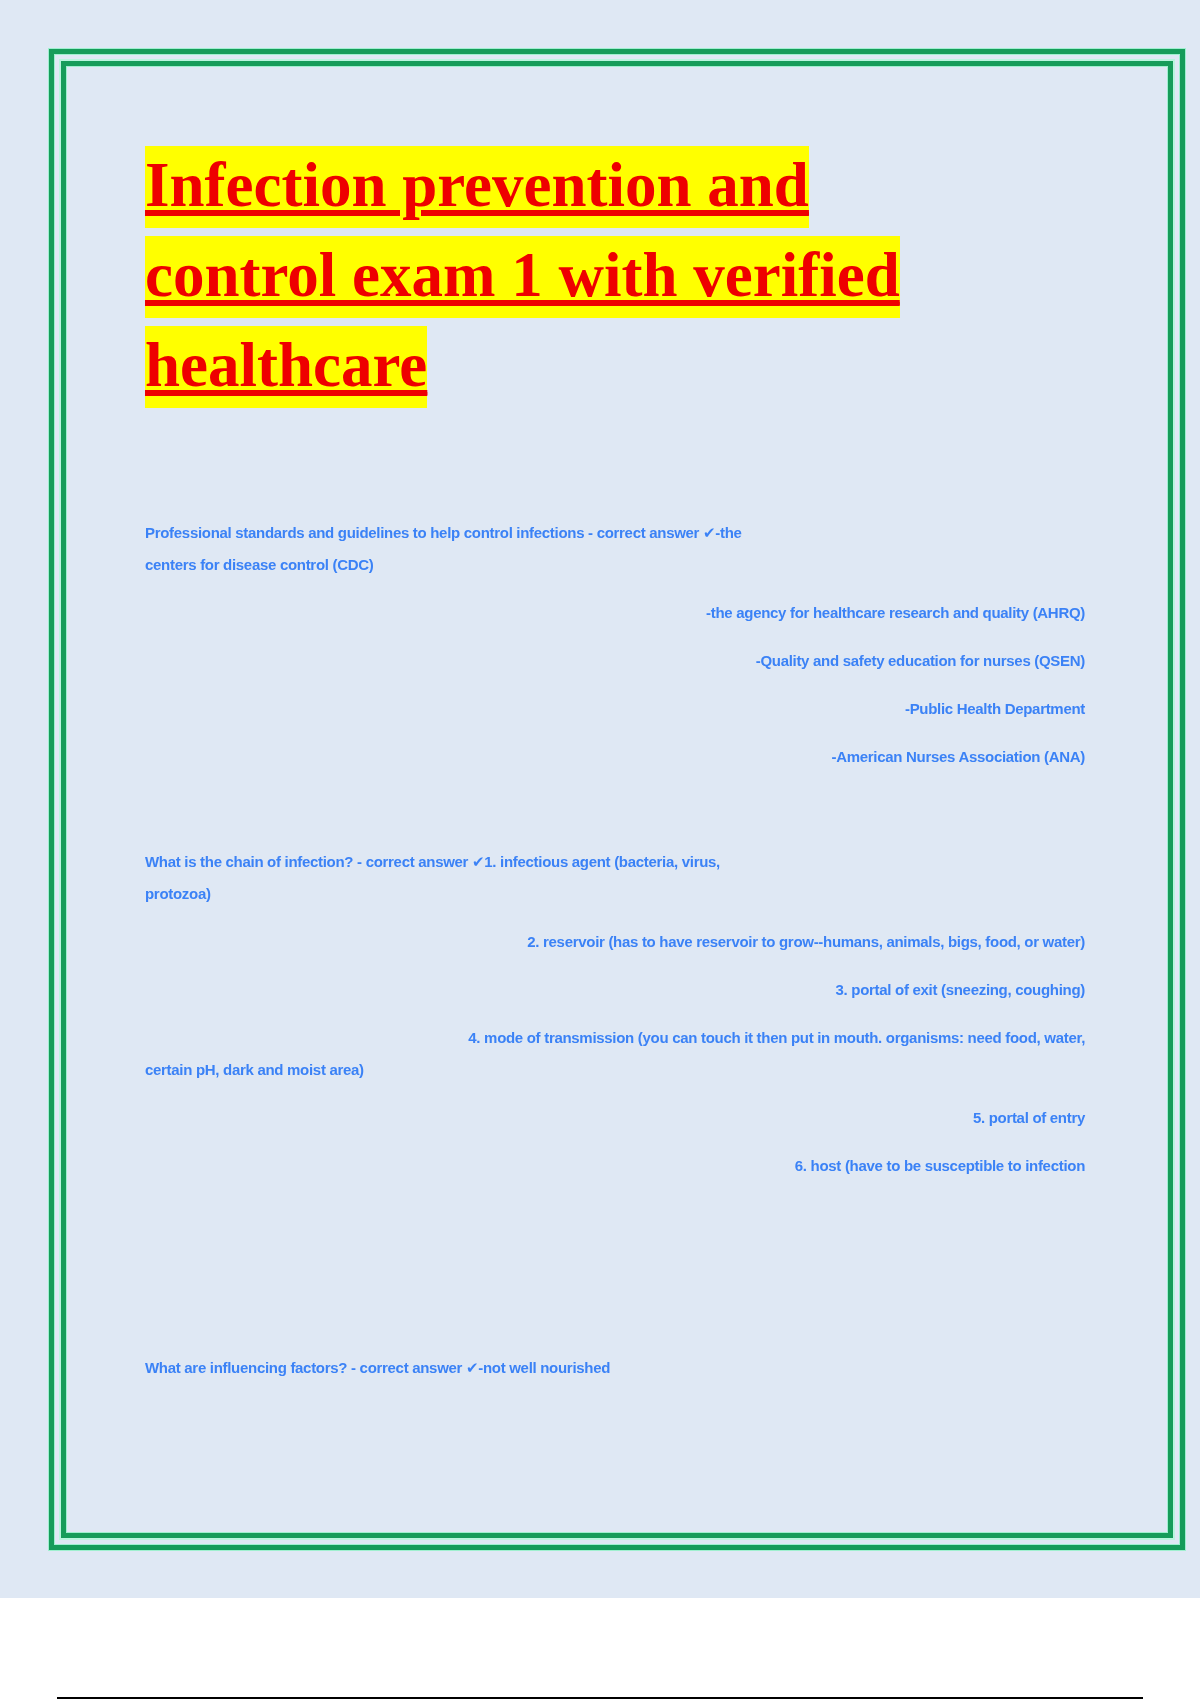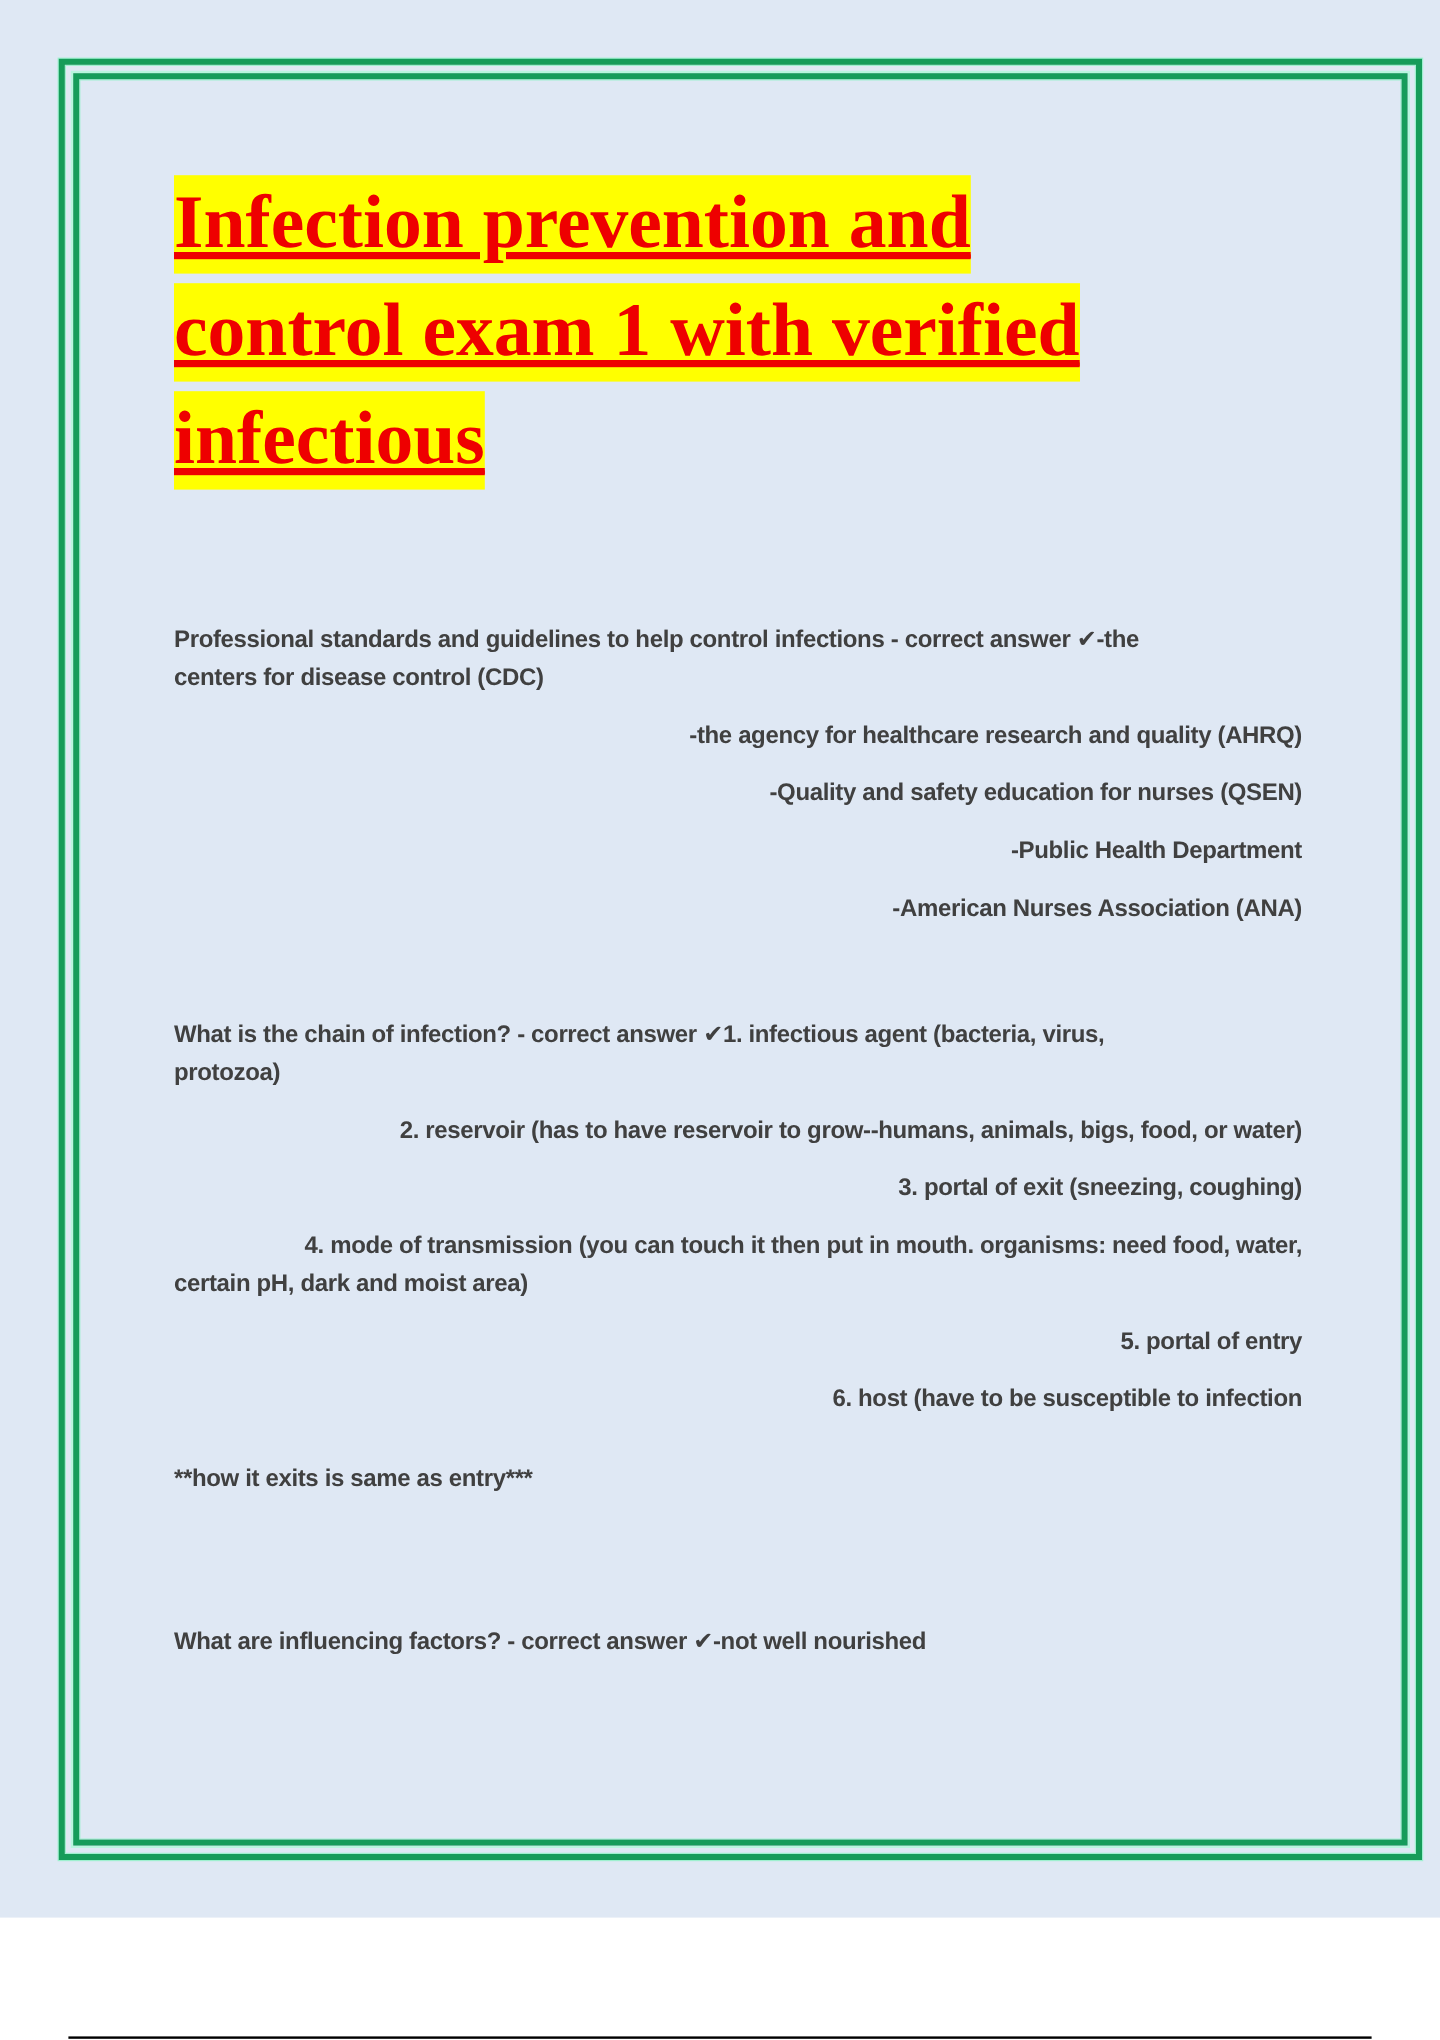--- a/index.html
+++ b/index.html
@@ -57,22 +57,22 @@
       text-decoration: underline;
       text-decoration-thickness: 3px;
       text-underline-offset: 6px;
       box-decoration-break: clone;
       -webkit-box-decoration-break: clone;
       padding: 4px 0 8px 0;
     }
     .body-text {
       font-family: "Liberation Sans", sans-serif;
       font-weight: bold;
-      font-size: 20px;
-      color: #404040;
+      font-size: 15px;
+      color: #3b82f6;
       letter-spacing: -0.3px;
     }
     .section {
       position: absolute;
       left: 145px;
       width: 940px;
     }
     .line {
       margin: 0;
       line-height: 32px;
@@ -97,21 +97,21 @@
 <body>
 
 <div class="page-bg"></div>
 <div class="border-outer"></div>
 <div class="border-inner"></div>
 
 <div class="content">
   <h1 class="title">
     <span class="hl">Infection prevention and </span><br>
     <span class="hl">control exam 1 with verified </span><br>
-    <span class="hl">infectious</span>
+    <span class="hl">healthcare</span>
   </h1>
 </div>
 
 <div class="section body-text" style="top:517px;">
   <p class="line">
     <span>Professional standards and guidelines to help control infections - correct answer </span><span class="check">✔</span><span>-the</span>
   </p>
   <p class="line">centers for disease control (CDC)</p>
   <p class="line gap">-the agency for healthcare research and quality (AHRQ)</p>
   <p class="line gap">-Quality and safety education for nurses (QSEN)</p>
@@ -123,21 +123,20 @@
   <p class="line">
     <span>What is the chain of infection? - correct answer </span><span class="check">✔</span><span>1. infectious agent (bacteria, virus,</span>
   </p>
   <p class="line">protozoa)</p>
   <p class="line gap">2. reservoir (has to have reservoir to grow--humans, animals, bigs, food, or water)</p>
   <p class="line gap">3. portal of exit (sneezing, coughing)</p>
   <p class="line gap">4. mode of transmission (you can touch it then put in mouth. organisms: need food, water,</p>
   <p class="line">certain pH, dark and moist area)</p>
   <p class="line gap">5. portal of entry</p>
   <p class="line gap">6. host (have to be susceptible to infection</p>
-  <p class="line" style="margin-top:34px;">**how it exits is same as entry***</p>
 </div>
 
 <div class="section body-text" style="top:1352px;">
   <p class="line">
     <span>What are influencing factors? - correct answer </span><span class="check">✔</span><span>-not well nourished</span>
   </p>
 </div>
 
 <div class="footer-rule"></div>
 

